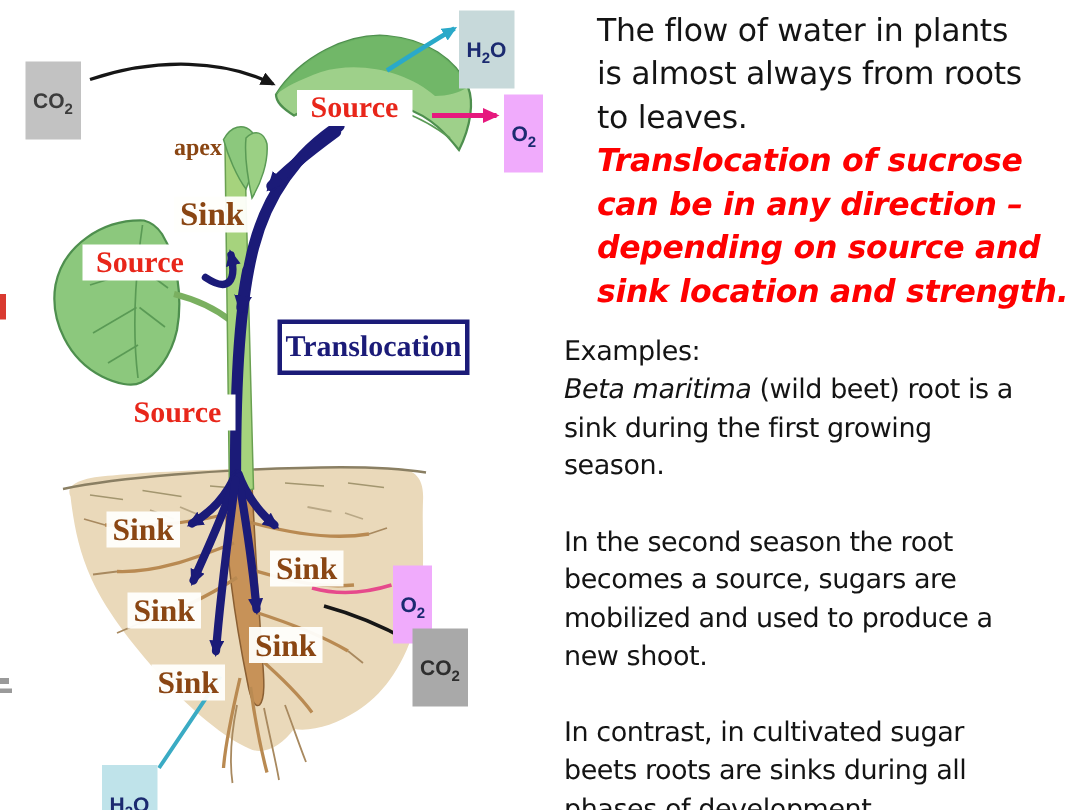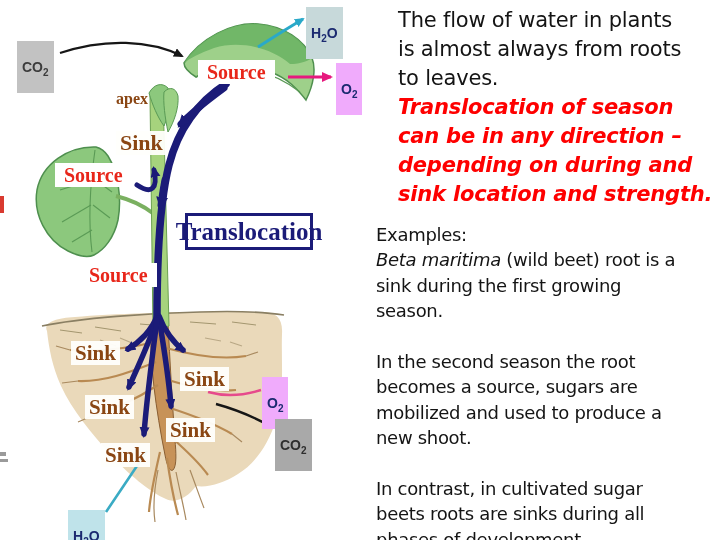--- a/index.html
+++ b/index.html
@@ -11,21 +11,21 @@
   
   .lbl{position:absolute;font-family:"Liberation Serif","DejaVu Serif",serif;
        font-weight:bold;white-space:nowrap;line-height:24px;}
   .src{color:#e8261a;font-size:20px;background:#fff;padding:0 9px;}
   .snk{color:#8a4613;font-size:21px;background:rgba(255,255,252,.95);padding:0 4px;}
   .devapex{position:absolute;left:84px;top:89px;width:96px;text-align:center;
        color:#8a4613;font-family:"Liberation Serif","DejaVu Serif",serif;
        font-weight:bold;font-size:16px;line-height:19px;}
   .transbox{position:absolute;left:185px;top:213px;width:128px;height:37px;
        border:3px solid #1b1b78;background:#fff;color:#1b1b78;
-       font-family:"Liberation Serif","DejaVu Serif",serif;font-weight:bold;font-size:25px;
+       font-family:"Liberation Serif","DejaVu Serif",serif;font-weight:bold;font-size:20px;
        display:flex;align-items:center;justify-content:center;}
 
   
   .gas{position:absolute;font-family:"Liberation Sans","DejaVu Sans",sans-serif;
        font-weight:bold;font-size:14px;padding:18px 5px;white-space:nowrap;line-height:16px;}
   .gas sub{font-size:10px;line-height:0;}
   .gas-gray{background:#c2c2c2;color:#3c3c3c;}
   .gas-gray2{background:#a9a9a9;color:#2e2e2e;}
   .gas-blue{background:#c7d9da;color:#1b2a70;}
   .gas-pink{background:#f0abfc;color:#1b2a70;}
@@ -173,23 +173,23 @@
   <div class="lbl snk" style="left:71px;top:341px;">Sink</div>
   <div class="lbl snk" style="left:180px;top:367px;">Sink</div>
   <div class="lbl snk" style="left:85px;top:395px;">Sink</div>
   <div class="lbl snk" style="left:166px;top:418px;">Sink</div>
   <div class="lbl snk" style="left:101px;top:443px;">Sink</div>
 
   <div class="intro">
     <div class="iline">The flow of water in plants</div>
     <div class="iline">is almost always from roots</div>
     <div class="iline">to leaves.</div>
-    <div class="rline">Translocation of season</div>
+    <div class="rline">Translocation of sucrose</div>
     <div class="rline">can be in any direction –</div>
-    <div class="rline">depending on during and</div>
+    <div class="rline">depending on source and</div>
     <div class="rline">sink location and strength.</div>
   </div>
 
   <div class="examples">
     <div class="eline">Examples:</div>
     <div class="eline"><span class="it">Beta maritima</span><span> (wild beet) root is a</span></div>
     <div class="eline">sink during the first growing</div>
     <div class="eline">season.</div>
     <div class="eline"></div>
     <div class="eline">In the second season the root</div>

